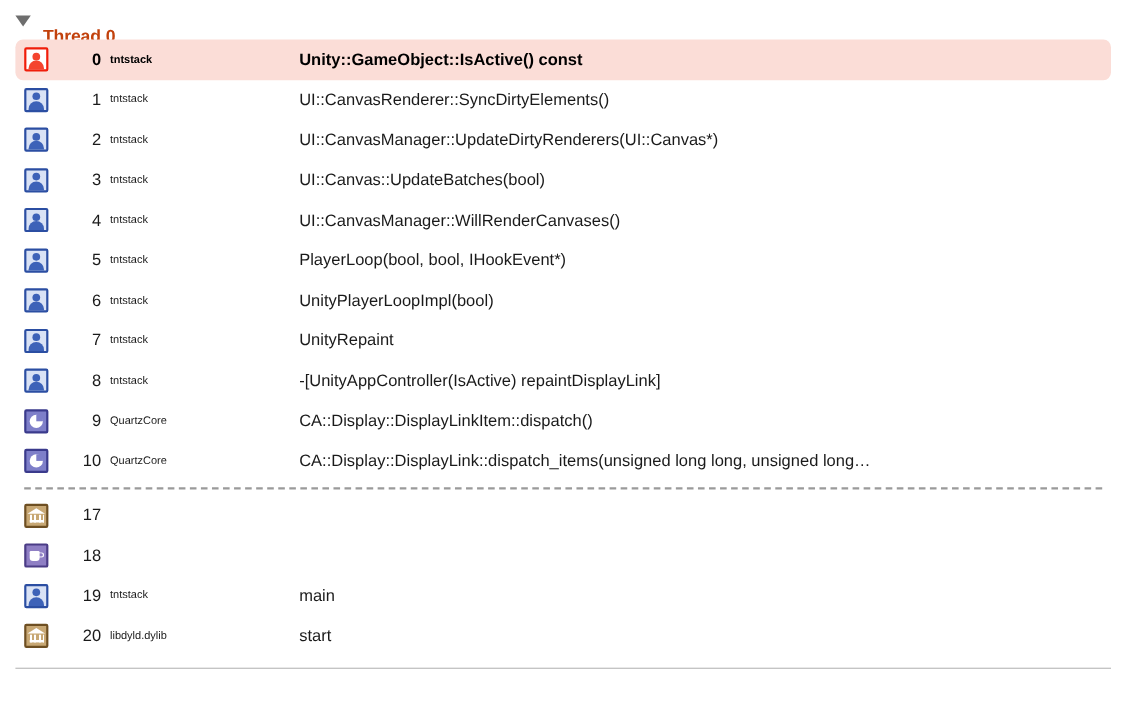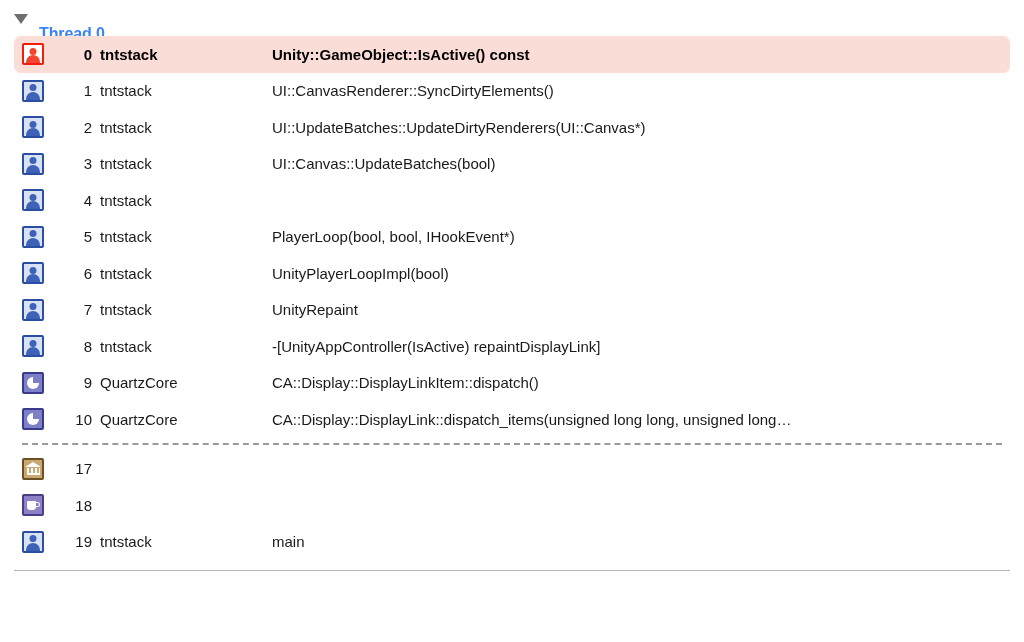--- a/index.html
+++ b/index.html
@@ -28,21 +28,21 @@
     height: 0;
     border-left: 7px solid transparent;
     border-right: 7px solid transparent;
     border-top: 10px solid #6e6e6e;
     margin-right: 11px;
     margin-top: 1px;
   }
   .thread-title {
     font-size: 16px;
     font-weight: bold;
-    color: #3b82f6;
+    color: #c2410c;
     letter-spacing: -0.1px;
     margin-top: 32px;
   }
 
   
   .frames {
     position: relative;
   }
   .frame {
     position: relative;
@@ -206,21 +206,21 @@
     min-width: 48px;
     text-align: right;
     font-size: 15px;
     color: #1a1a1a;
     padding-right: 8px;
     box-sizing: border-box;
   }
   .lib {
     width: 172px;
     min-width: 172px;
-    font-size: 15px;
+    font-size: 10px;
     color: #1a1a1a;
     white-space: nowrap;
     overflow: hidden;
   }
   .fn {
     flex: 1;
     font-size: 15px;
     color: #1a1a1a;
     white-space: nowrap;
     overflow: hidden;
@@ -267,36 +267,37 @@
         <div class="idx">1</div>
         <div class="lib">tntstack</div>
         <div class="fn">UI::CanvasRenderer::SyncDirtyElements()</div>
       </div>
       <div class="frame">
         <div class="icon-cell">
           <span class="icon person"></span>
         </div>
         <div class="idx">2</div>
         <div class="lib">tntstack</div>
-        <div class="fn">UI::UpdateBatches::UpdateDirtyRenderers(UI::Canvas*)</div>
+        <div class="fn">UI::CanvasManager::UpdateDirtyRenderers(UI::Canvas*)</div>
       </div>
       <div class="frame">
         <div class="icon-cell">
           <span class="icon person"></span>
         </div>
         <div class="idx">3</div>
         <div class="lib">tntstack</div>
         <div class="fn">UI::Canvas::UpdateBatches(bool)</div>
       </div>
       <div class="frame">
         <div class="icon-cell">
           <span class="icon person"></span>
         </div>
         <div class="idx">4</div>
         <div class="lib">tntstack</div>
+        <div class="fn">UI::CanvasManager::WillRenderCanvases()</div>
       </div>
       <div class="frame">
         <div class="icon-cell">
           <span class="icon person"></span>
         </div>
         <div class="idx">5</div>
         <div class="lib">tntstack</div>
         <div class="fn">PlayerLoop(bool, bool, IHookEvent*)</div>
       </div>
       <div class="frame">
@@ -357,17 +358,25 @@
         <div class="idx">18</div>
       </div>
       <div class="frame">
         <div class="icon-cell">
           <span class="icon person"></span>
         </div>
         <div class="idx">19</div>
         <div class="lib">tntstack</div>
         <div class="fn">main</div>
       </div>
+      <div class="frame">
+        <div class="icon-cell">
+          <span class="icon bank"></span>
+        </div>
+        <div class="idx">20</div>
+        <div class="lib">libdyld.dylib</div>
+        <div class="fn">start</div>
+      </div>
     </div>
 
   <div class="bottom-rule"></div>
 
 </div>
 
 </body></html>

